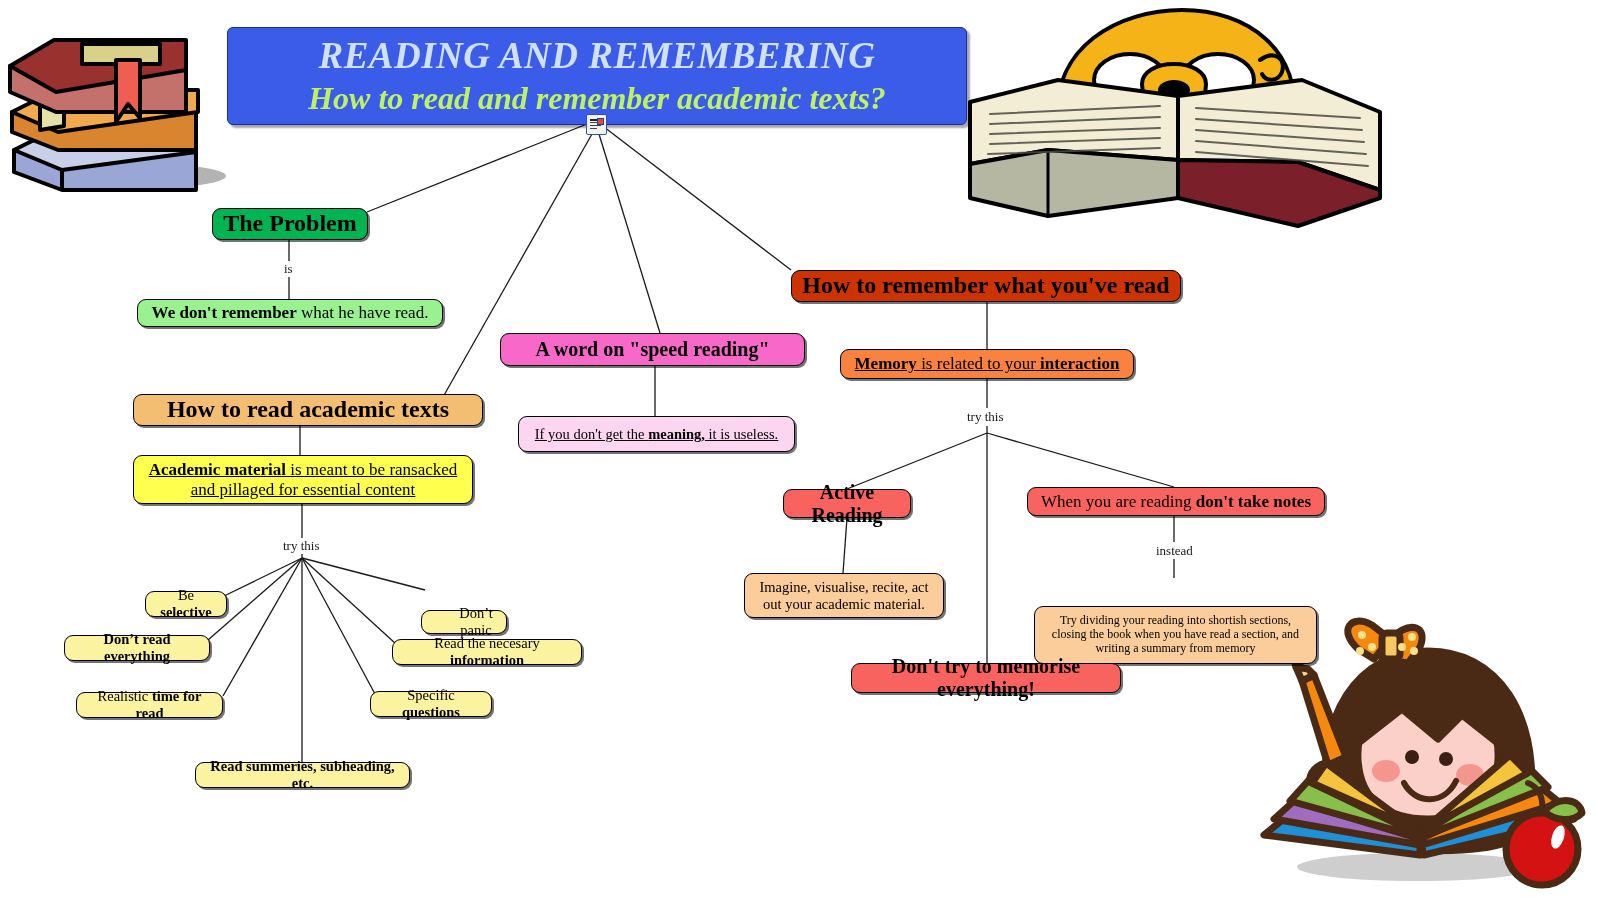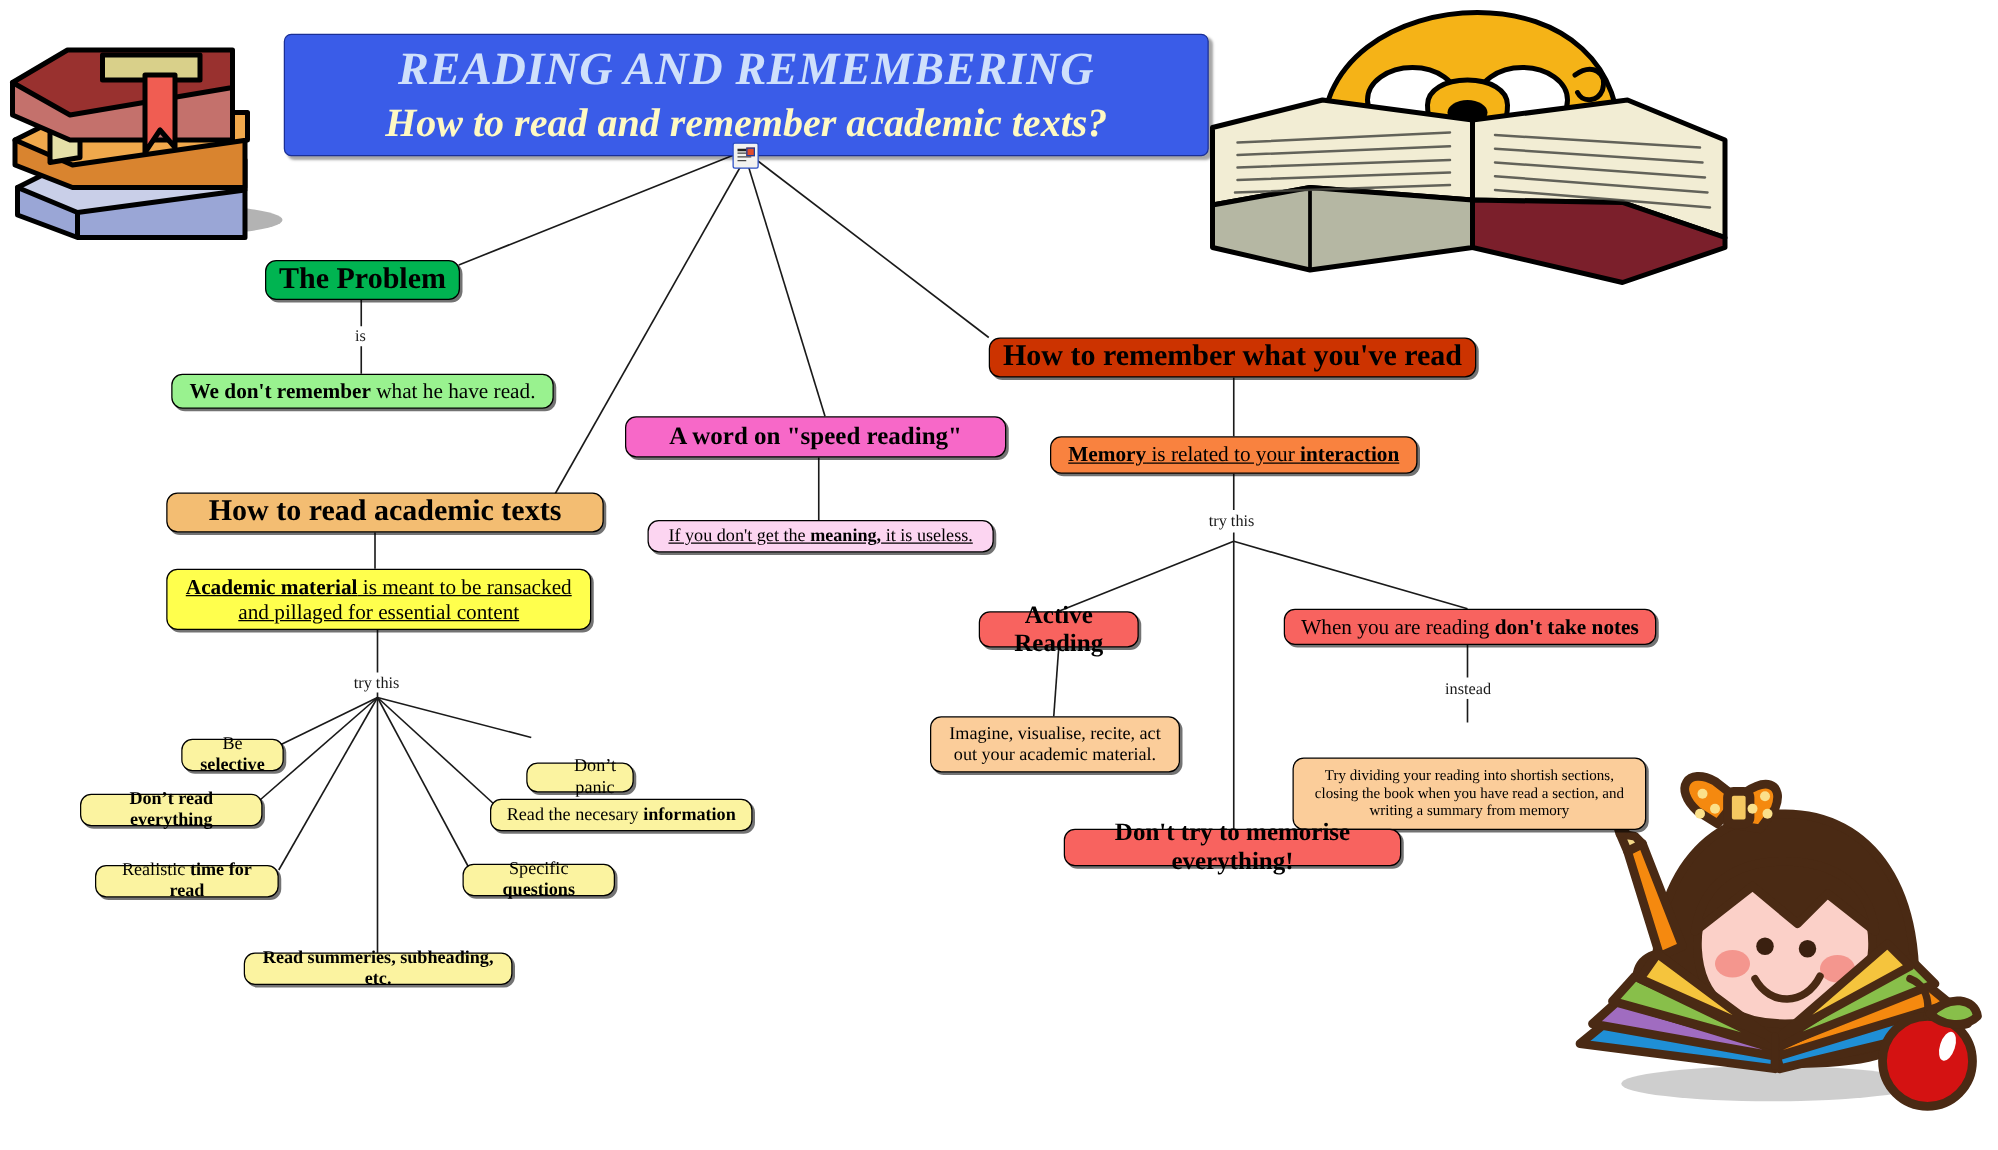--- a/index.html
+++ b/index.html
@@ -61,21 +61,21 @@
     font-weight: bold;
     font-size: 37px;
     color: #cfe0fb;
     letter-spacing: 0.5px;
     line-height: 1.12;
   }
   .title-line2 {
     font-style: italic;
     font-weight: bold;
     font-size: 32px;
-    color: #fef9c3;
+    color: #bef264;
     line-height: 1.2;
     margin-top: 2px;
   }
 
   
   .hub-icon {
     position: absolute;
     left: 586px; top: 114px;
     width: 19px; height: 19px;
     background: #f2f2f0;
@@ -329,31 +329,31 @@
   </div>
   <div class="node c-yellow-lite small-txt" style="left:76px; top:692px; width:147px; height:26px;">
     <span class="txt"><span>Realistic </span><b>time for read</b></span>
   </div>
   <div class="node c-yellow-lite small-txt" style="left:195px; top:762px; width:215px; height:26px;">
     <span class="txt"><span></span><b>Read summeries, subheading, etc.</b></span>
   </div>
   <div class="node c-yellow-lite small-txt" style="left:370px; top:691px; width:122px; height:26px;">
     <span class="txt"><span>Specific </span><b>questions</b></span>
   </div>
-  <div class="node c-yellow-lite small-txt" style="left:392px; top:639px; width:210px; height:26px;text-align:center;">
+  <div class="node c-yellow-lite small-txt" style="left:392px; top:639px; width:190px; height:26px;text-align:center;">
     <span class="txt"><span>Read the necesary </span><b>information</b></span>
   </div>
   <div class="node c-yellow-lite small-txt" style="left:421px; top:610px; width:86px; height:24px;padding-left:24px;">
     <span class="txt"><span>Don’t panic</span><b></b></span>
   </div>
 
   <div class="node c-pink med-hdr" style="left:500px; top:333px; width:305px; height:33px;">
     <span class="txt">A word on "speed reading"</span>
   </div>
-  <div class="node c-pink-lite small-txt" style="left:518px; top:416px; width:277px; height:26px;">
+  <div class="node c-pink-lite small-txt" style="left:518px; top:416px; width:277px; height:36px;">
     <span class="txt u"><span>If you don't get the </span><b>meaning,</b><span> it is useless.</span></span>
   </div>
 
   <div class="node c-orange body-txt" style="left:840px; top:349px; width:294px; height:30px;">
     <span class="txt u"><b>Memory</b><span> is related to your </span><b>interaction</b></span>
   </div>
   <div class="node c-red-dark big-hdr" style="left:791px; top:270px; width:390px; height:32px;">
     <span class="txt">How to remember what you've read</span>
   </div>
   <div class="edge-label" style="left:964px; top:409px;">try this</div>

